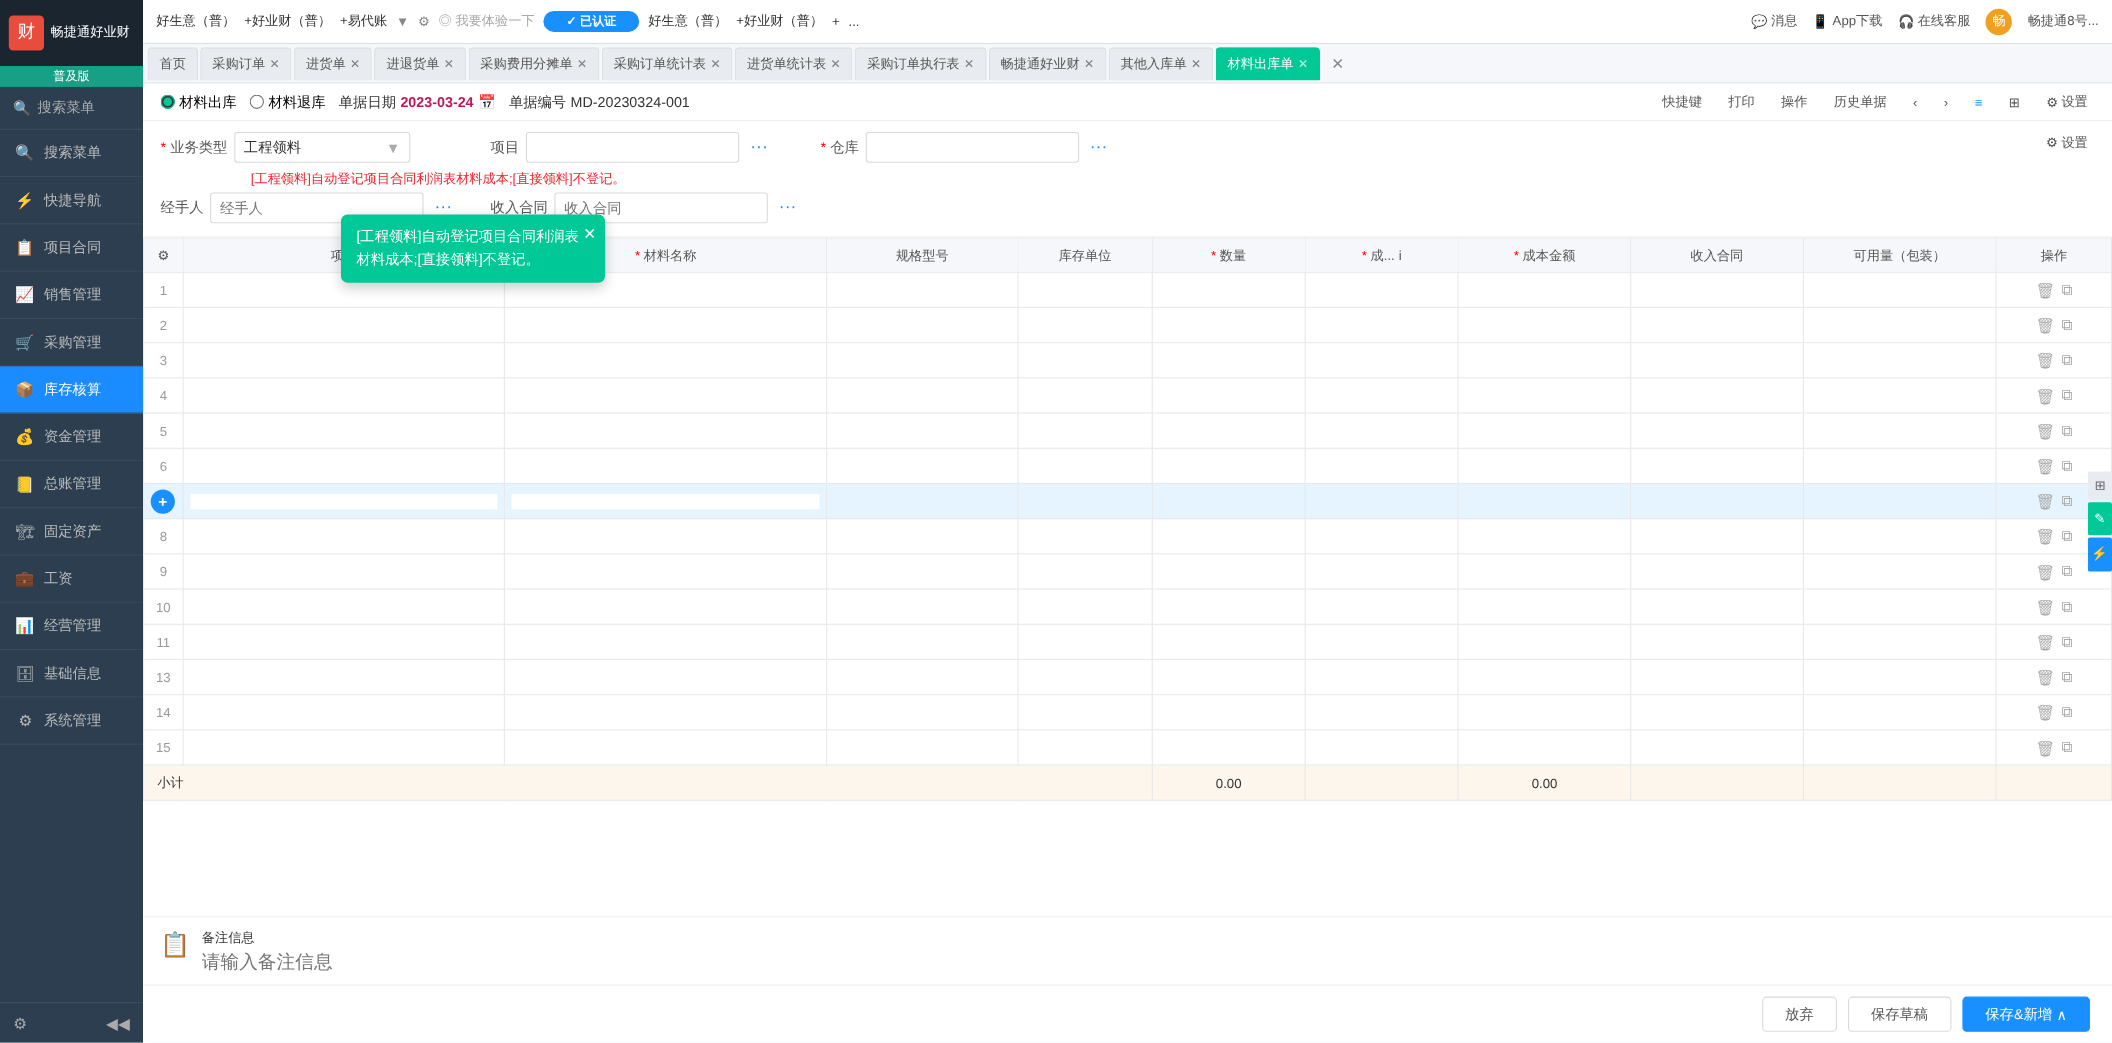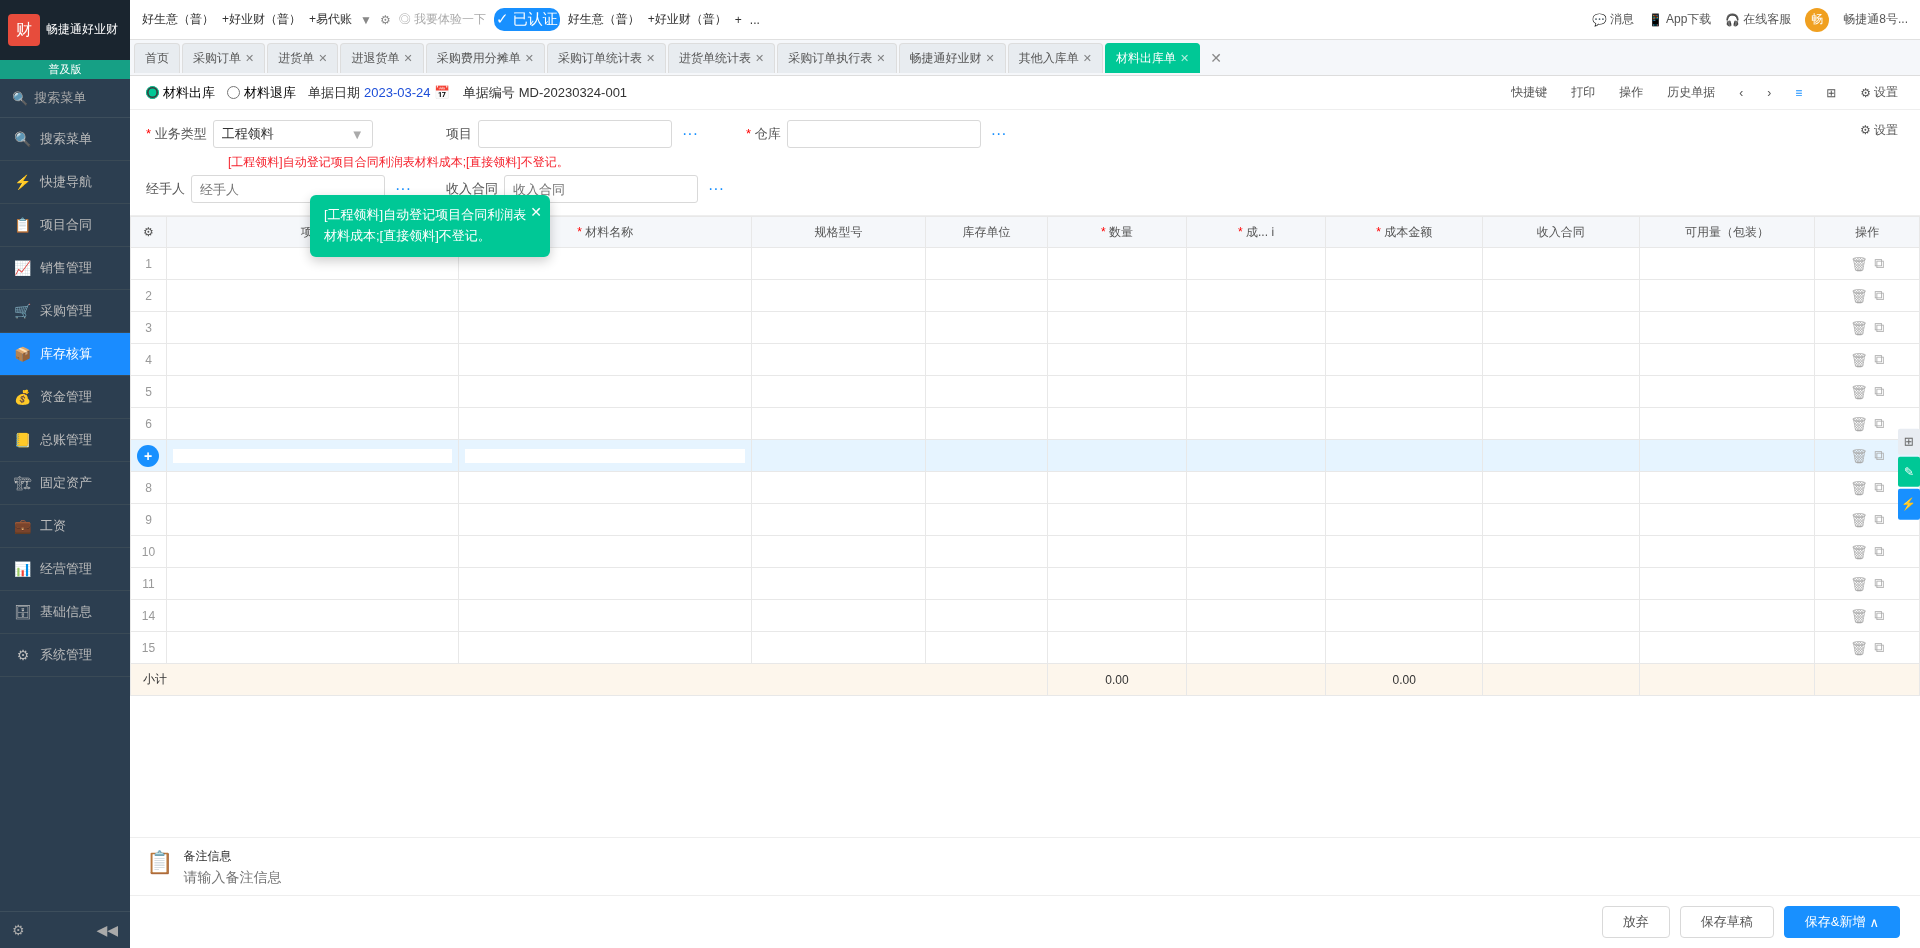--- a/index.html
+++ b/index.html
@@ -147,21 +147,21 @@
       border-bottom: 1px solid #eee;
       background: #fff;
       flex-shrink: 0;
     }
     .sub-toolbar-left { display: flex; gap: 12px; }
     .sub-toolbar-right { display: flex; align-items: center; gap: 12px; font-size: 12px; color: #555; }
     .radio-group { display: flex; align-items: center; gap: 12px; }
     .radio-item { display: flex; align-items: center; gap: 4px; cursor: pointer; font-size: 13px; }
     .radio-item input[type=radio] { accent-color: #00c896; }
     .date-field { display: flex; align-items: center; gap: 4px; font-size: 13px; color: #333; }
-    .date-val { color: #1d4ed8; font-weight: 400; }
+    .date-val { color: #be185d; font-weight: 700; }
     .doc-field { display: flex; align-items: center; gap: 4px; font-size: 13px; color: #333; }
     .toolbar-btn {
       display: flex; align-items: center; gap: 3px;
       cursor: pointer; font-size: 12px; color: #555;
       padding: 2px 6px; border-radius: 3px;
     }
 
     
     .form-area {
       padding: 10px 16px 6px;
@@ -304,21 +304,21 @@
     .notes-icon {
       color: #00c896;
       font-size: 22px;
       margin-top: 2px;
     }
     .notes-content { display: flex; flex-direction: column; flex: 1; gap: 4px; }
     .notes-label { font-size: 12px; color: #333; font-weight: 500; }
     .notes-input {
       border: none;
       outline: none;
-      font-size: 14px;
+      font-size: 17px;
       color: #aaa;
       width: 100%;
     }
 
     
     .footer-bar {
       border-top: 1px solid #eee;
       padding: 10px 20px;
       display: flex;
       justify-content: flex-end;
@@ -460,21 +460,21 @@
 <div class="main">
 
   <div class="topbar">
     <div class="topbar-left">
       <span class="topbar-link">好生意（普）</span>
       <span class="topbar-link">+好业财（普）</span>
       <span class="topbar-link">+易代账</span>
       <span style="cursor:pointer;color:#888;">▼</span>
       <span style="cursor:pointer;color:#888;">⚙</span>
       <span class="topbar-link" style="color:#aaa;">◎ 我要体验一下</span>
-      <span class="topbar-link" style="background:#1890ff;color:white;padding:2px 2px;border-radius:10px;font-size:15px;">✓ 已认证</span>
+      <span class="topbar-link" style="background:#1890ff;color:white;padding:2px 21px;border-radius:10px;font-size:11px;font-weight:bold;">✓ 已认证</span>
       <span class="topbar-link">好生意（普）</span>
       <span class="topbar-link">+好业财（普）</span>
       <span class="topbar-link">+</span>
       <span class="topbar-link">...</span>
     </div>
     <div class="topbar-right">
       <span class="icon-btn">💬 <span>消息</span></span>
       <span class="icon-btn">📱 <span>App下载</span></span>
       <span class="icon-btn">🎧 <span>在线客服</span></span>
       <span class="icon-btn" style="background:#f0a020;border-radius:50%;width:24px;height:24px;display:inline-flex;align-items:center;justify-content:center;color:white;font-size:12px;">畅</span>
@@ -823,20 +823,38 @@
       <td></td>
       <td></td>
       <td>
         <div class="action-icons">
           <span class="action-icon">🗑</span>
           <span class="action-icon">⧉</span>
         </div>
       </td>
     </tr>
             <tr>
+      <td class="row-num">13</td>
+      <td></td>
+      <td></td>
+      <td></td>
+      <td></td>
+      <td></td>
+      <td></td>
+      <td></td>
+      <td></td>
+      <td></td>
+      <td>
+        <div class="action-icons">
+          <span class="action-icon">🗑</span>
+          <span class="action-icon">⧉</span>
+        </div>
+      </td>
+    </tr>
+            <tr>
       <td class="row-num">14</td>
       <td></td>
       <td></td>
       <td></td>
       <td></td>
       <td></td>
       <td></td>
       <td></td>
       <td></td>
       <td></td>

